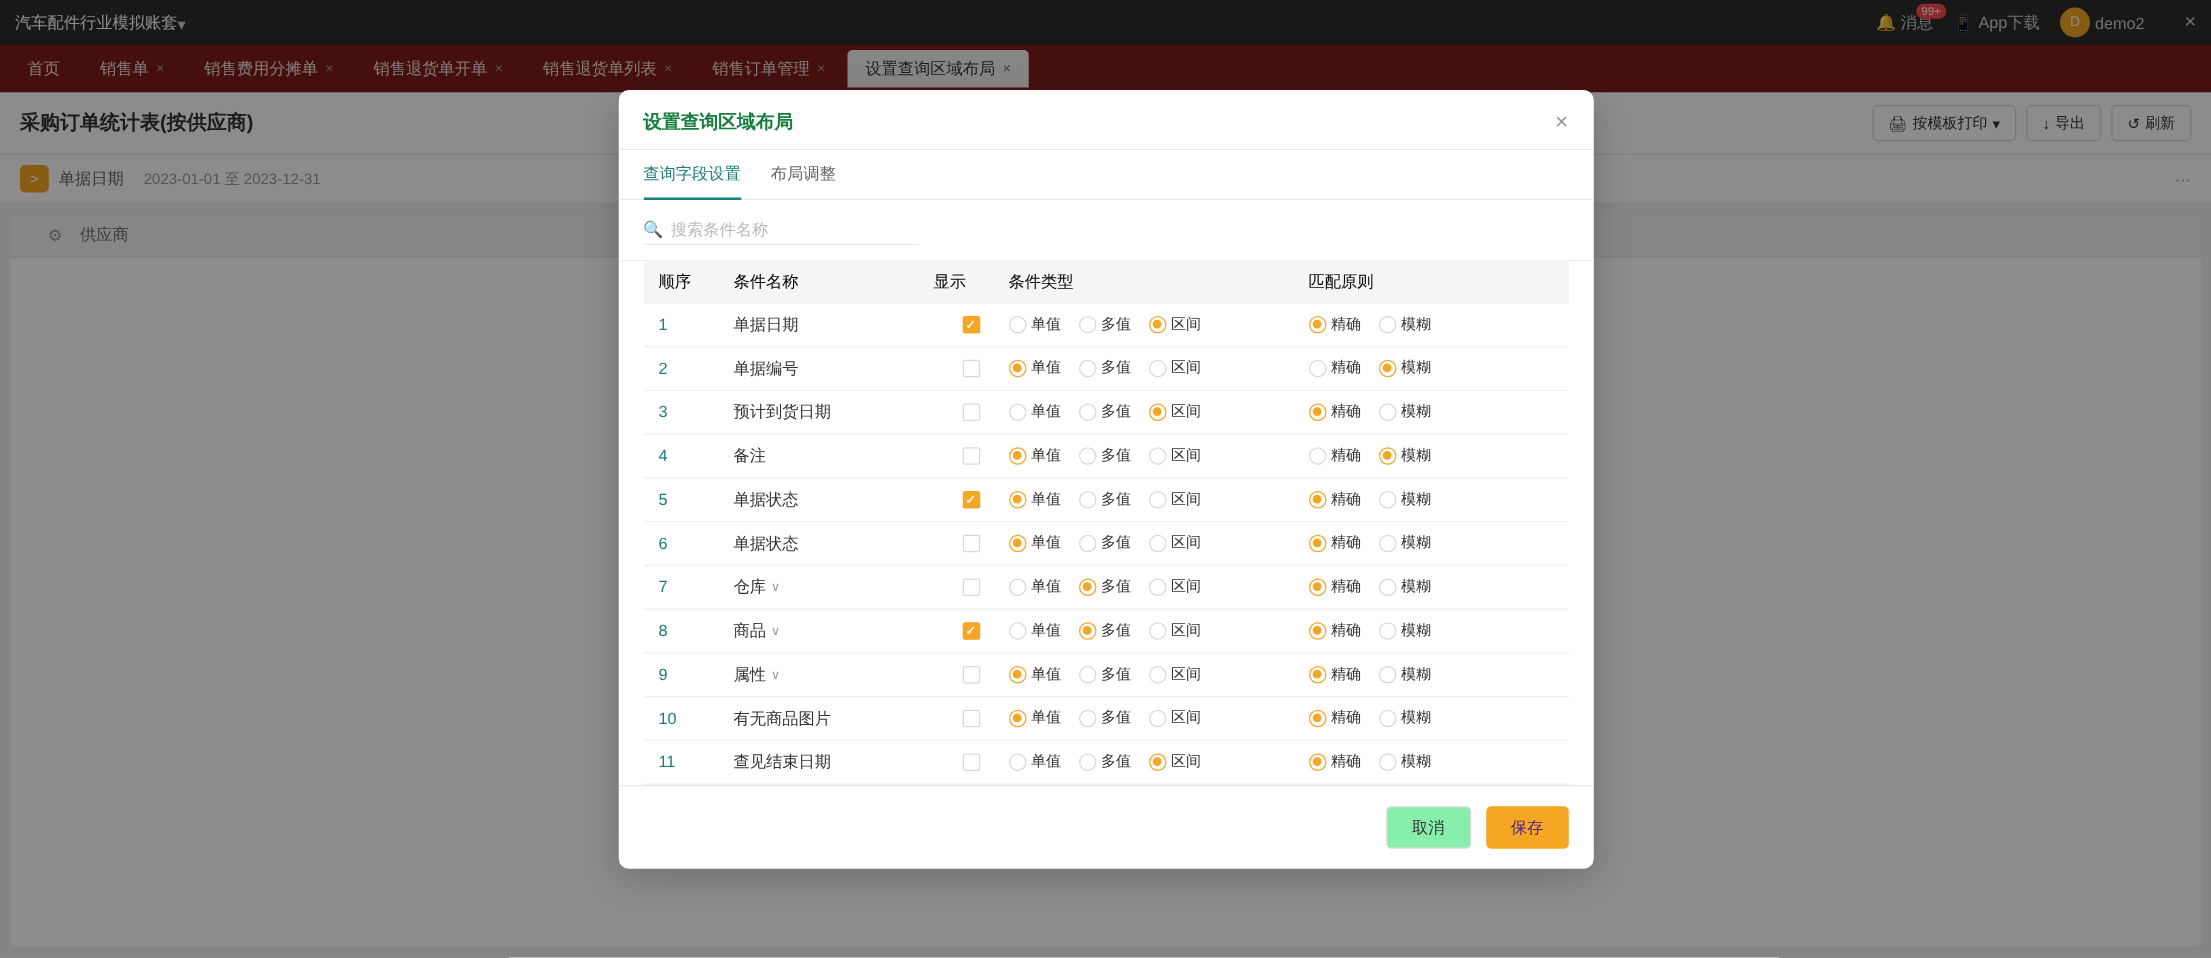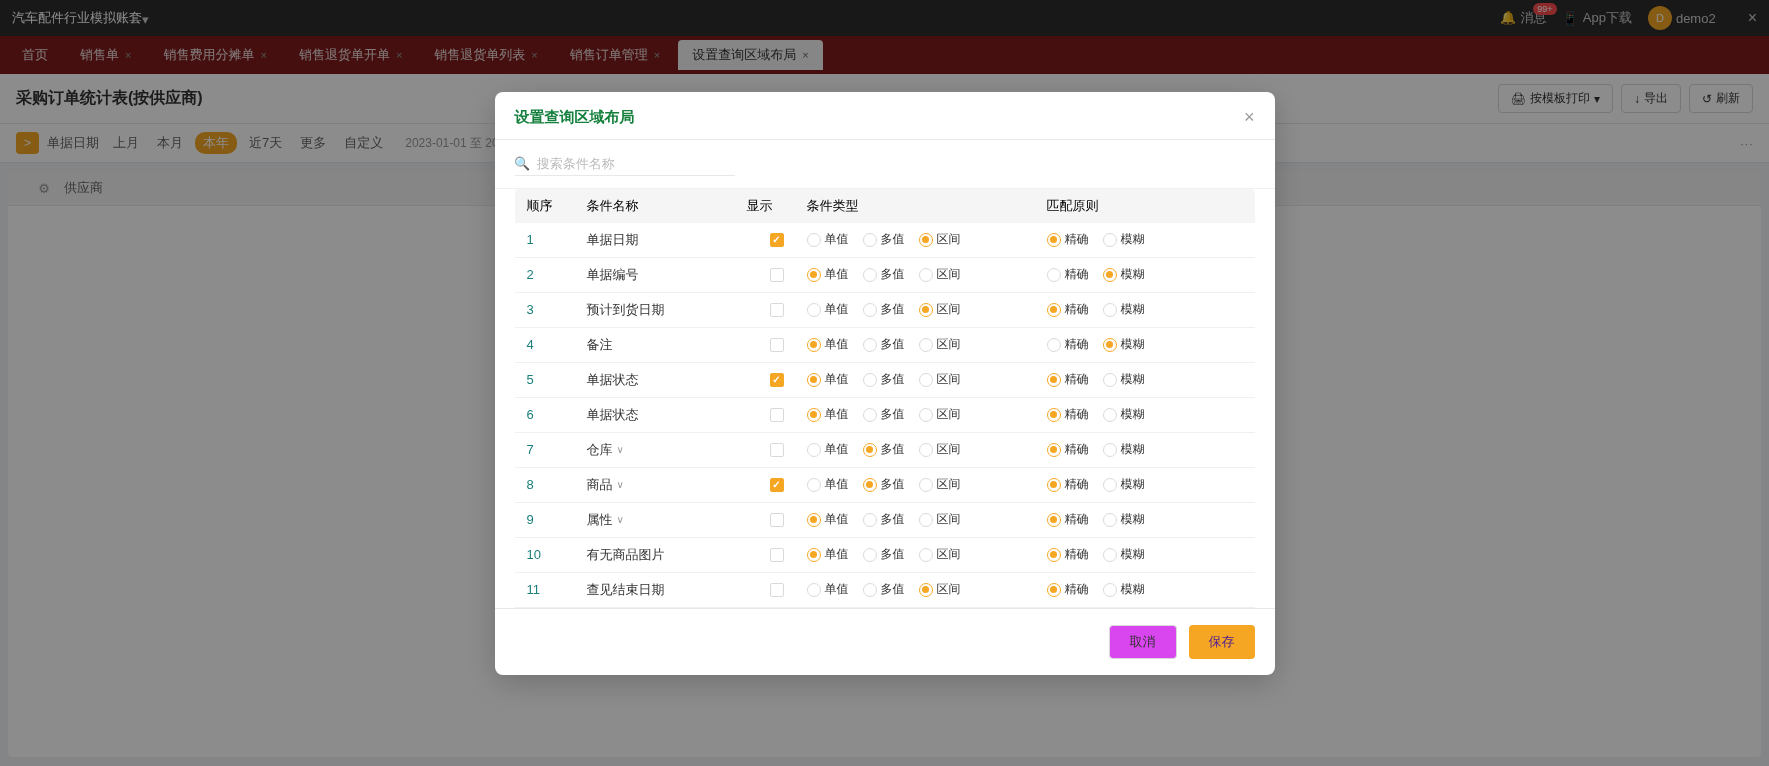--- a/index.html
+++ b/index.html
@@ -200,21 +200,21 @@
     .radio-circle.checked::after { content: ''; width: 7px; height: 7px; border-radius: 50%; background: #f5a623; display: block; }
 
     
     .modal-footer {
       padding: 16px 20px;
       display: flex;
       justify-content: flex-end;
       gap: 12px;
       border-top: 1px solid #e8e8e8;
     }
-    .btn-cancel { border: 1px solid #d9d9d9; background: #d946ef; padding: 7px 20px; border-radius: 4px; cursor: pointer; font-size: 13px; color: #333; }
+    .btn-cancel { border: 1px solid #d9d9d9; background: #86efac; padding: 7px 20px; border-radius: 4px; cursor: pointer; font-size: 13px; color: #333; }
     .btn-save { border: none; background: #f5a623; padding: 7px 20px; border-radius: 4px; cursor: pointer; font-size: 13px; color: #4c1d95; font-weight: 500; }
 
     
     .gear-cell { display: flex; align-items: center; justify-content: center; }
     .gear-icon { color: #999; cursor: pointer; }
   </style>
 </head>
 <body>
 
 <div class="top-nav">
@@ -287,28 +287,20 @@
       <span>刷新</span>
     </button>
   </div>
 </div>
 
 <div class="filter-bar">
   <button class="filter-toggle">
     <span>&gt;</span>
   </button>
   <span class="filter-label">单据日期</span>
-  <div class="filter-quick">
-    <button class="filter-quick-btn">上月</button>
-    <button class="filter-quick-btn">本月</button>
-    <button class="filter-quick-btn active">本年</button>
-    <button class="filter-quick-btn">近7天</button>
-    <button class="filter-quick-btn">更多</button>
-    <button class="filter-quick-btn">自定义</button>
-  </div>
   <span class="filter-date">2023-01-01 至 2023-12-31</span>
   <span style="margin-left:auto;color:#999;cursor:pointer;">···</span>
 </div>
 
 <div class="main-content">
   <div class="table-header">
     <div class="gear-cell">
       <span class="gear-icon">⚙</span>
     </div>
     <div>供应商</div>
@@ -317,20 +309,28 @@
 </div>
 
 <div class="overlay">
   <div class="modal">
 
     <div class="modal-header">
       <span class="modal-title">设置查询区域布局</span>
       <span class="modal-close">×</span>
     </div>
 
+    <div class="modal-tabs">
+      <div class="modal-tab active">
+        <span>查询字段设置</span>
+      </div>
+      <div class="modal-tab">
+        <span>布局调整</span>
+      </div>
+    </div>
 
     <div class="modal-search">
       <div class="search-input-wrap">
         <span class="search-icon">🔍</span>
         <input class="search-input" type="text" placeholder="搜索条件名称" style="">
       </div>
     </div>
 
     <div class="conditions-table">
       <div class="table-head">

